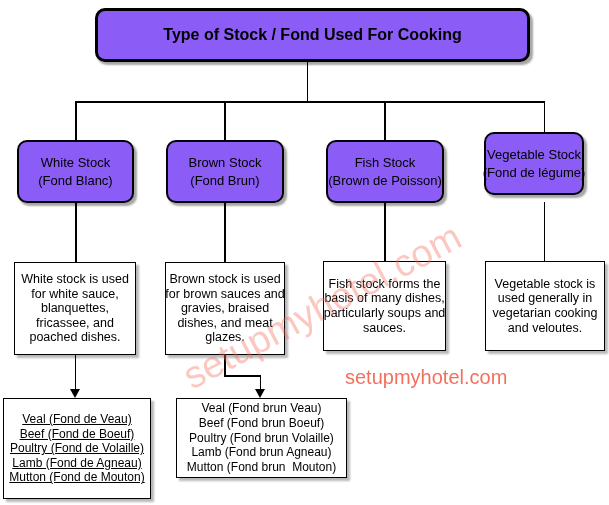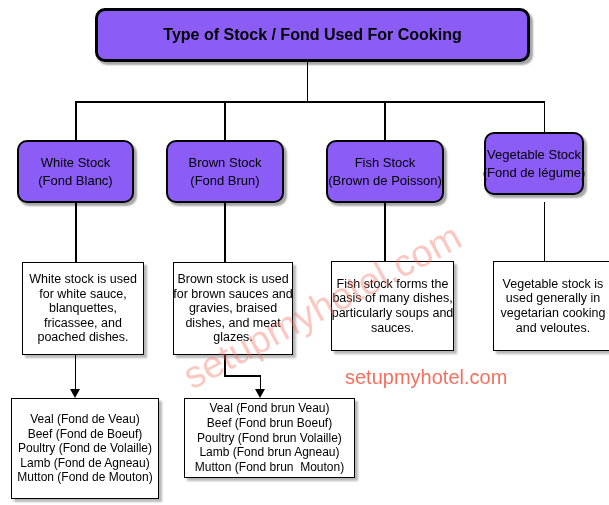--- a/index.html
+++ b/index.html
@@ -26,21 +26,20 @@
   }
   .box-square {
     position: absolute;
     background: #fff;
     border: 1.4px solid #000;
     box-shadow: 3px 3px 2px rgba(0,0,0,0.28);
     display: flex; align-items: center; justify-content: center;
     text-align: center;
     z-index: 2;
     box-sizing: border-box;
-    margin-left: 8px;
   }
   .title-box {
     left: 95px; top: 8px; width: 435px; height: 54px;
     border-width: 3.5px;
     font-weight: bold; font-size: 16px;
   }
   .stock-label { font-size: 13px; line-height: 1.32; white-space: pre; }
   .desc-text   { font-size: 12.5px; line-height: 1.17; white-space: pre; }
   .variant-text{ font-size: 12px;  line-height: 1.22; white-space: pre; }
   .arrow-down {
@@ -137,21 +136,21 @@
 particularly soups and
 sauces.</span>
   </div>
   <div class="box-square" style="left:485px; top:261px; width:120px; height:90px;">
     <span class="desc-text">Vegetable stock is
 used generally in
 vegetarian cooking
 and veloutes.</span>
   </div>
 
-  <div class="box-square" style="left:3px;   top:398px; width:148px; height:101px;">
+  <div class="box-square" style="left:3px;   top:398px; width:148px; height:101px;text-decoration:underline;">
     <span class="variant-text">Veal (Fond de Veau)
 Beef (Fond de Boeuf)
 Poultry (Fond de Volaille)
 Lamb (Fond de Agneau)
 Mutton (Fond de Mouton)</span>
   </div>
   <div class="box-square" style="left:176px; top:398px; width:171px; height:80px;">
     <span class="variant-text">Veal (Fond brun Veau)
 Beef (Fond brun Boeuf)
 Poultry (Fond brun Volaille)

